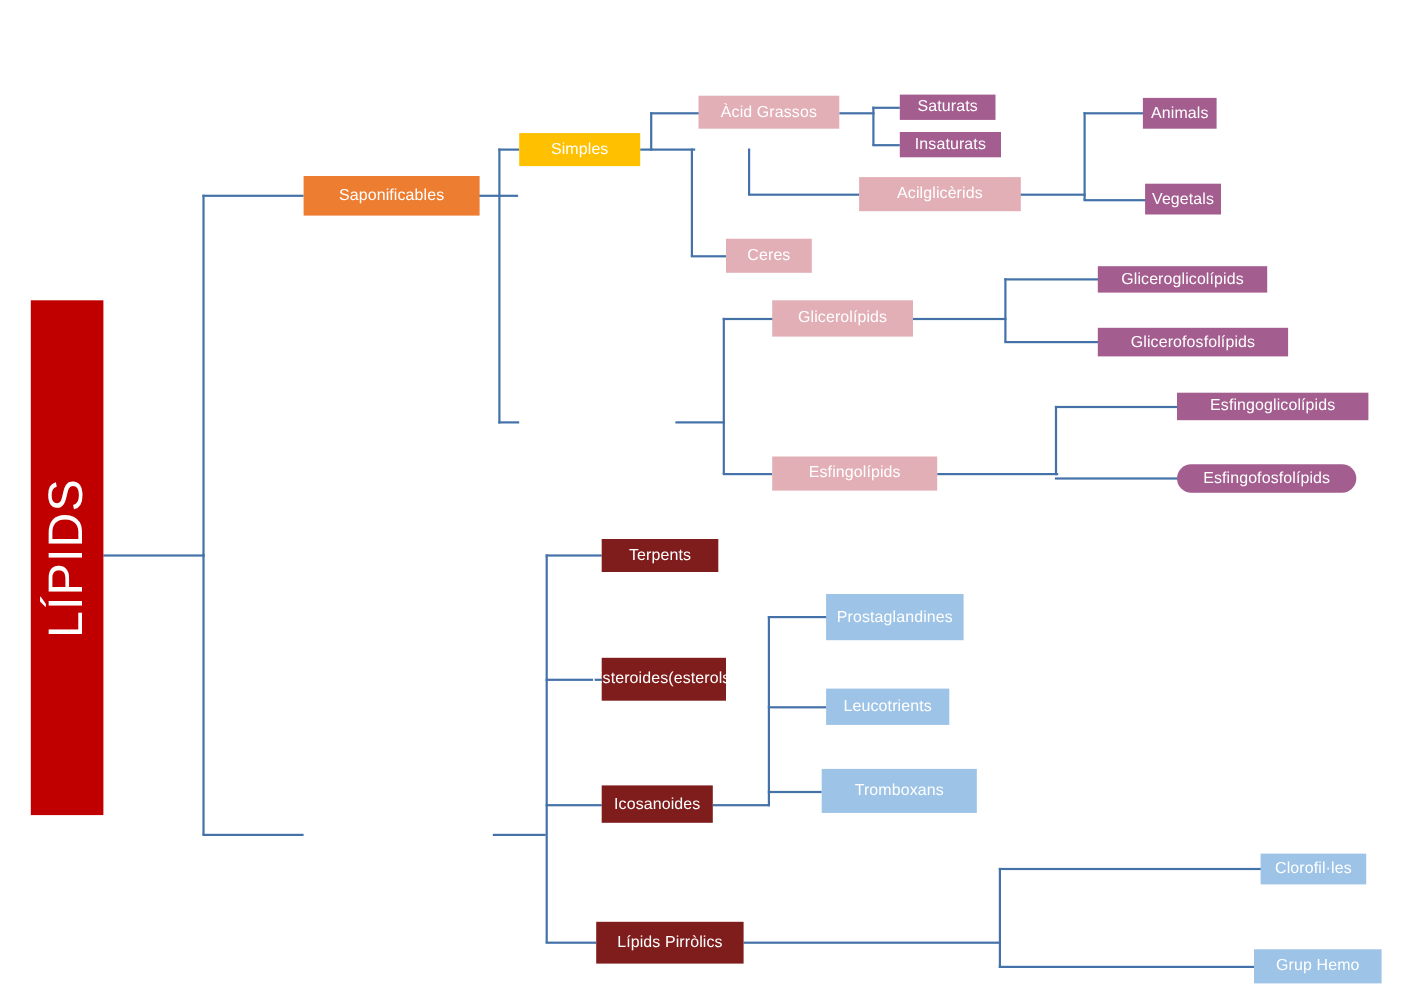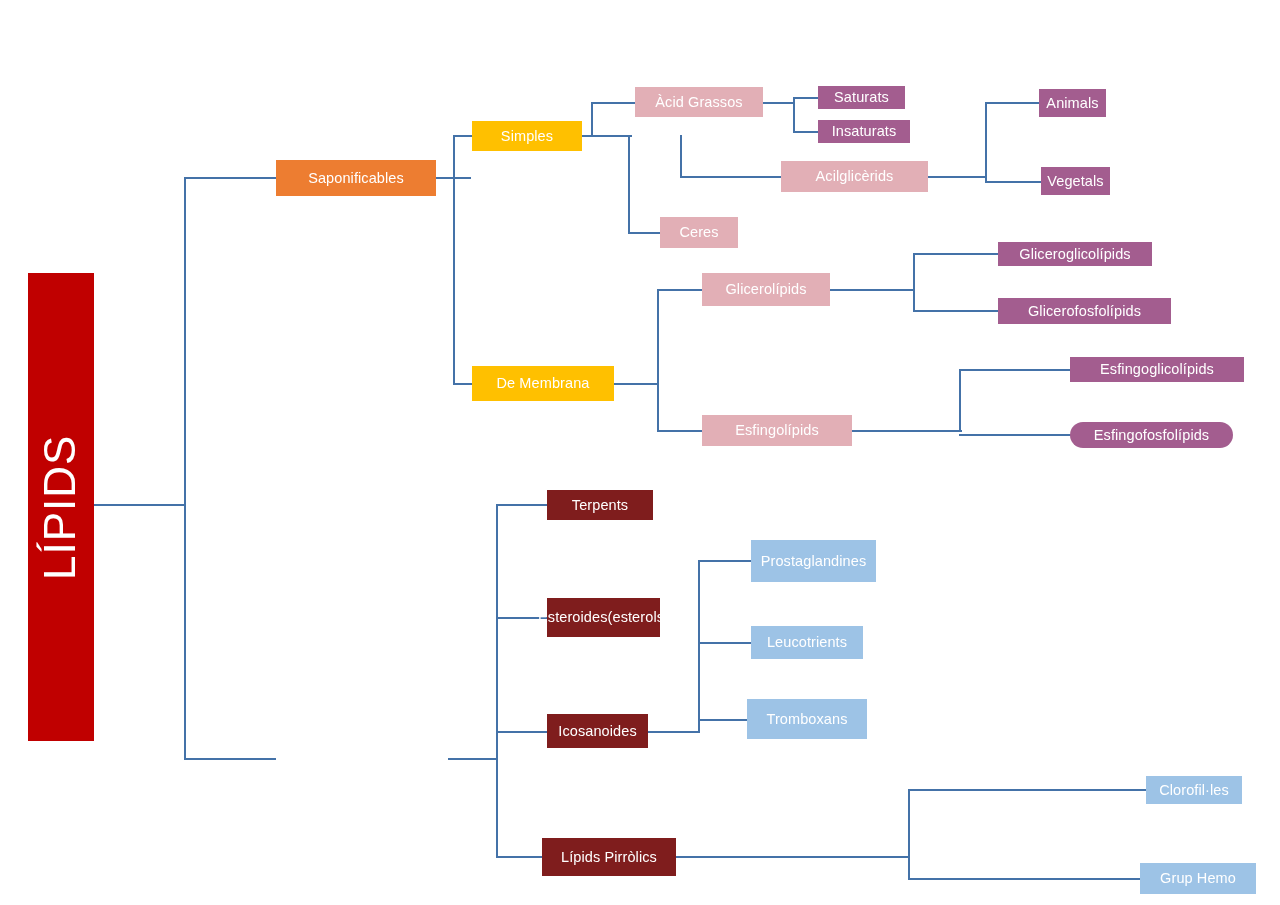--- a/index.html
+++ b/index.html
@@ -158,23 +158,20 @@
   </div>
 
   <div class="node c-purple" style="left:1041px;top:167px;width:69px;height:28px;">
     <span>Vegetals</span>
   </div>
 
   <div class="node c-pink" style="left:660px;top:217px;width:78px;height:31px;">
     <span>Ceres</span>
   </div>
 
-  <div class="node c-yellow" style="left:472px;top:366px;width:142px;height:35px;">
-    <span>De Membrana</span>
-  </div>
 
   <div class="node c-pink" style="left:702px;top:273px;width:128px;height:33px;">
     <span>Glicerolípids</span>
   </div>
 
   <div class="node c-purple" style="left:998px;top:242px;width:154px;height:24px;">
     <span>Gliceroglicolípids</span>
   </div>
 
   <div class="node c-purple" style="left:998px;top:298px;width:173px;height:26px;">
@@ -208,21 +205,21 @@
   </div>
 
   <div class="node c-blue" style="left:751px;top:540px;width:125px;height:42px;">
     <span>Prostaglandines</span>
   </div>
 
   <div class="node c-blue" style="left:751px;top:626px;width:112px;height:33px;">
     <span>Leucotrients</span>
   </div>
 
-  <div class="node c-blue" style="left:747px;top:699px;width:120px;height:40px;">
+  <div class="node c-blue" style="left:747px;top:699px;width:141px;height:40px;">
     <span>Tromboxans</span>
   </div>
 
   <div class="node c-lgreen" style="left:542px;top:838px;width:134px;height:38px;">
     <span>Lípids Pirròlics</span>
   </div>
 
   <div class="node c-blue" style="left:1146px;top:776px;width:96px;height:28px;">
     <span>Clorofil·les</span>
   </div>

